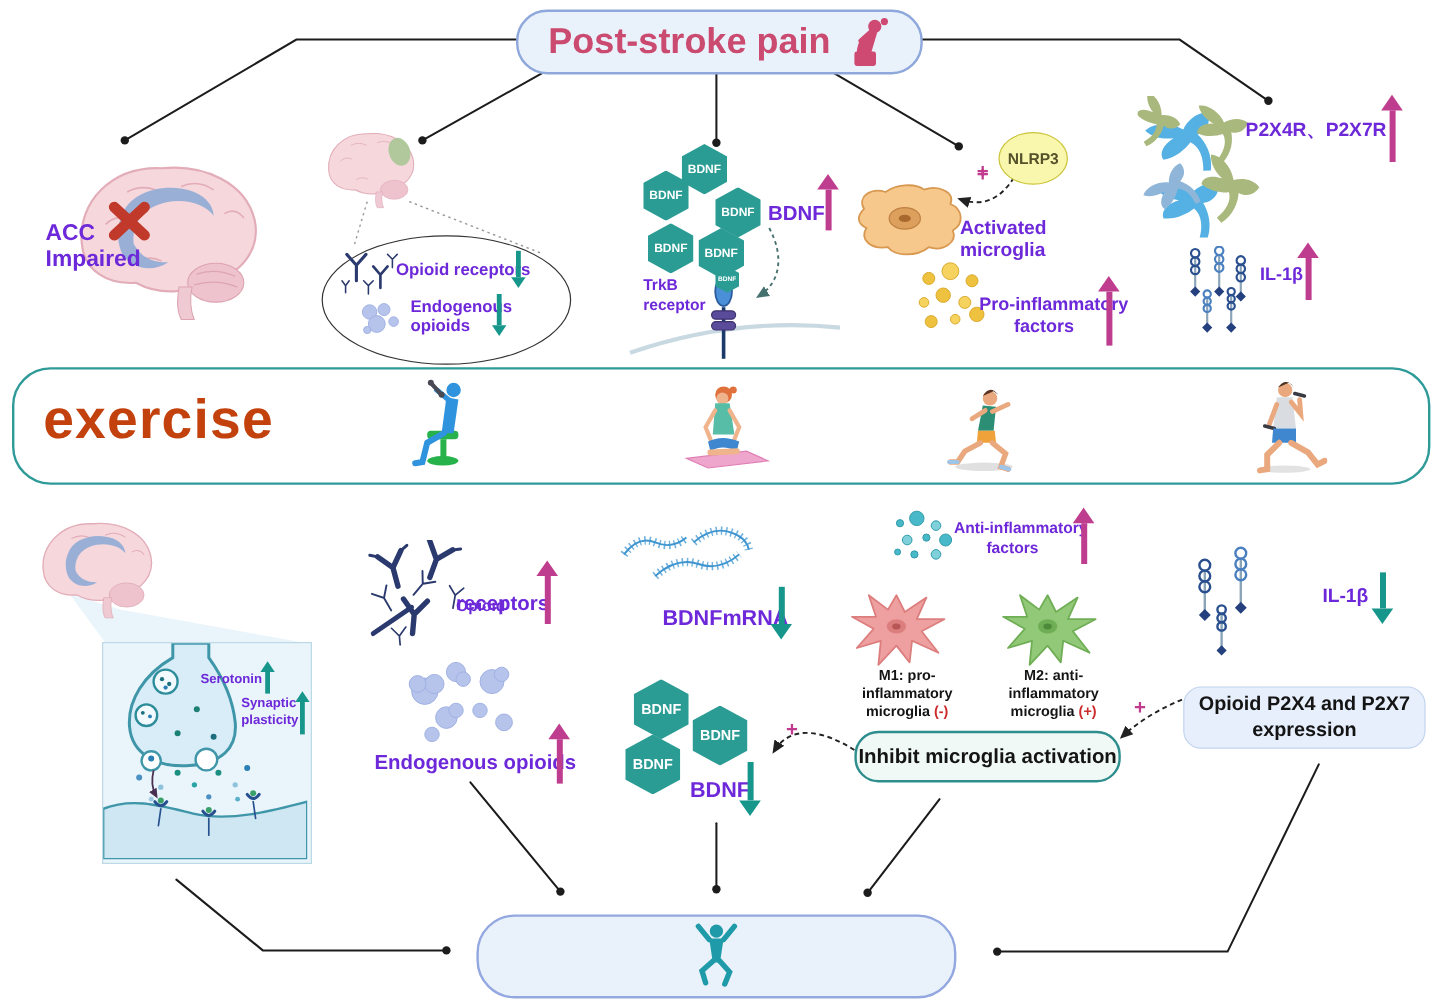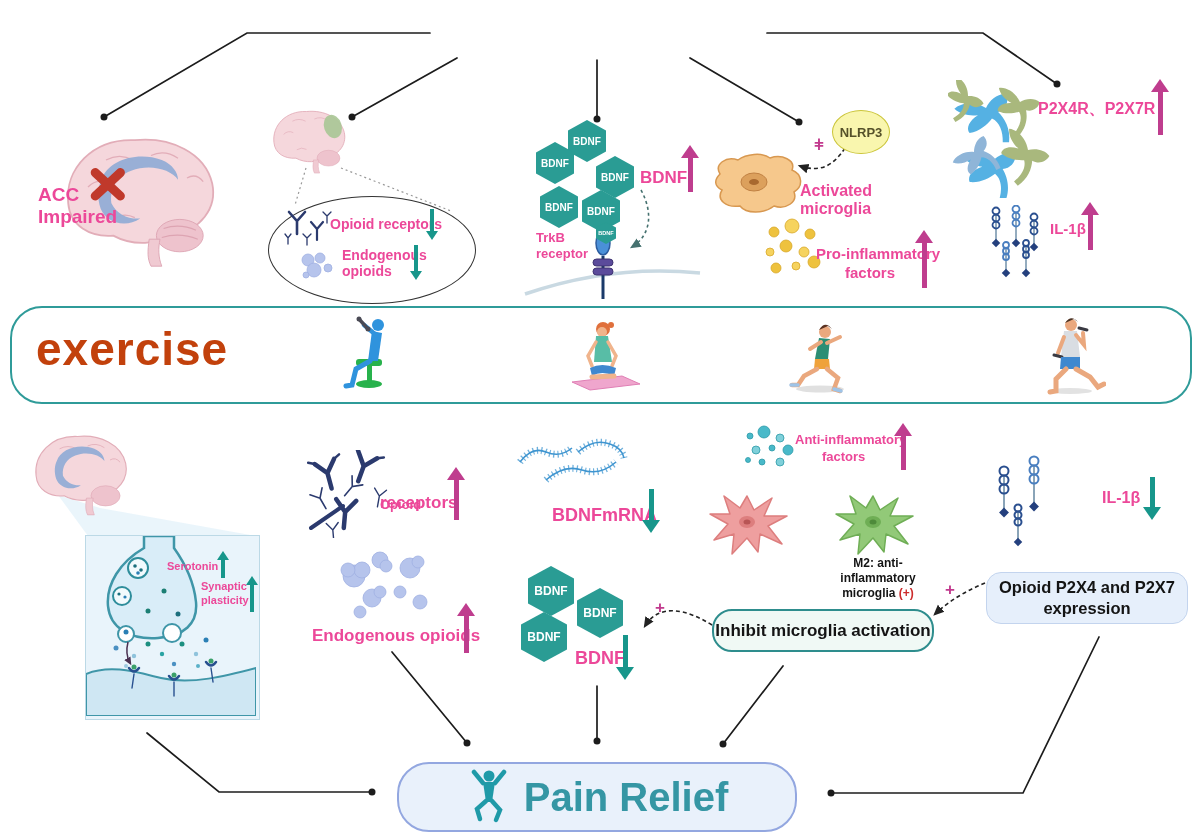--- a/index.html
+++ b/index.html
@@ -1,19 +1,19 @@
 <!DOCTYPE html>
 <html><head>
 <meta charset="utf-8">
 <style>
   html,body{margin:0;padding:0;background:#fff;font-family:"Liberation Sans",sans-serif;}
   #canvas{position:relative;width:1200px;height:835px;background:#fff;overflow:hidden;}
   .abs{position:absolute;}
   svg{display:block;}
-  .lbl{position:absolute;font-weight:bold;color:#ec4899;white-space:nowrap;line-height:1.15;}
+  .lbl{position:absolute;font-weight:bold;color:#6d28d9;white-space:nowrap;line-height:1.15;}
   .pill{position:absolute;display:flex;align-items:center;justify-content:center;gap:12px;}
   .titlebox{left:430px;top:8px;width:335px;height:50px;background:#e9f1fb;border:2px solid #8fa8dc;border-radius:26px;}
   .titletext{font-size:30px;font-weight:bold;color:#cb4a70;}
   .reliefbox{left:397px;top:762px;width:396px;height:66px;background:#e9f1fb;border:2.5px solid #93a7e0;border-radius:32px;}
   .relieftext{font-size:40px;font-weight:bold;color:#3596a4;}
   .exband{left:10px;top:306px;width:1178px;height:94px;border:2.5px solid #2f9b99;border-radius:32px;background:#fff;}
   .extext{position:absolute;left:36px;top:322px;font-size:46px;font-weight:bold;color:#c2410c;letter-spacing:1px;}
   .ellipse{position:absolute;left:268px;top:196px;width:206px;height:106px;border:1.7px solid #333;border-radius:50%;background:#fff;}
   .mgbox{position:absolute;left:712px;top:609px;width:218px;height:39px;background:#f0f9f5;border:2px solid #2e8d8d;border-radius:20px;display:flex;align-items:center;justify-content:center;font-size:17px;font-weight:bold;color:#141414;}
   .p2xbox{position:absolute;left:986px;top:572px;width:200px;height:50px;background:#e6effb;border:1.5px solid #c3d4ee;border-radius:15px;display:flex;flex-direction:column;align-items:center;justify-content:center;font-size:16.5px;font-weight:bold;color:#141414;line-height:1.25;}
@@ -96,20 +96,32 @@
     <path d="M525,294 Q612,264 700,273" stroke="#c9d9e2" stroke-width="3.5" fill="none"></path>
     <path d="M603,256 L603,299" stroke="#1a3a6a" stroke-width="3"></path>
     <ellipse cx="603" cy="243" rx="7" ry="12" fill="#4a90d8" stroke="#2c5c9e" stroke-width="1.5"></ellipse>
     <rect x="593" y="259" width="20" height="7" rx="3.5" fill="#5b4b9b" stroke="#3e3270"></rect>
     <rect x="593" y="268" width="20" height="7" rx="3.5" fill="#5b4b9b" stroke="#3e3270"></rect>
 
     <path d="M163,567 L139,566" stroke="#444" stroke-width="1"></path>
     <path d="M199,597 L186,602" stroke="#444" stroke-width="1"></path>
   </svg>
 
+  <div class="pill titlebox">
+    <span class="titletext">Post-stroke pain</span>
+    <svg width="38" height="42" viewBox="0 0 38 42">
+      <g fill="#cf4a72">
+        <circle cx="25" cy="8" r="5.5"></circle>
+          <circle cx="33" cy="4" r="3"></circle>
+        <path d="M10,30 C10,18 19,10 27,13 L22,30 Z"></path>
+        <rect x="8" y="29" width="18" height="12" rx="2"></rect>
+      </g>
+      <path d="M13,20 L23,11" stroke="#cf4a72" stroke-width="3.5" stroke-linecap="round" fill="none"></path>
+    </svg>
+  </div>
 
   <svg class="abs" style="left:52px;top:133px" width="180" height="135" viewBox="0 0 200 150">
     <path d="M92,8 C45,6 14,40 18,78 C20,103 42,116 68,114 C90,126 118,124 136,112 C164,108 184,84 178,56 C170,22 132,4 92,8 Z" fill="#f5d7dc" stroke="#e2adb8" stroke-width="2"></path>
     <g stroke="#e2adb8" stroke-width="1.5" fill="none">
       <path d="M60,30 Q75,22 90,30"></path>
         <path d="M110,25 Q125,18 140,28"></path>
       <path d="M40,60 Q50,50 62,56"></path>
         <path d="M150,50 Q160,44 168,54"></path>
       <path d="M70,95 Q80,88 92,94"></path>
     </g>
@@ -494,20 +506,24 @@
   <svg class="abs" style="left:702px;top:486px" width="90" height="72" viewBox="0 0 90 72">
     <path d="M45,10 L52,24 L70,12 L62,30 L85,30 L66,40 L80,58 L58,48 L56,66 L45,52 L30,68 L32,48 L12,54 L26,38 L8,28 L28,28 L22,10 L38,22 Z" fill="#ee9f9f" stroke="#dd7e7e" stroke-width="1.5" stroke-linejoin="round"></path>
     <ellipse cx="45" cy="36" rx="8" ry="6" fill="#dd7e7e"></ellipse>
       <ellipse cx="45" cy="36" rx="3.5" ry="2.5" fill="#b85555"></ellipse>
   </svg>
   <svg class="abs" style="left:828px;top:486px" width="90" height="72" viewBox="0 0 90 72">
     <path d="M45,10 L52,24 L70,12 L62,30 L85,30 L66,40 L80,58 L58,48 L56,66 L45,52 L30,68 L32,48 L12,54 L26,38 L8,28 L28,28 L22,10 L38,22 Z" fill="#92c978" stroke="#6fae55" stroke-width="1.5" stroke-linejoin="round"></path>
     <ellipse cx="45" cy="36" rx="8" ry="6" fill="#6fae55"></ellipse>
       <ellipse cx="45" cy="36" rx="3.5" ry="2.5" fill="#4e8a3a"></ellipse>
   </svg>
+  <div class="mlabel" style="left:696px;top:556px">
+    <div>M1: pro-inflammatory</div>
+    <div><span>microglia </span><span class="redsign">(-)</span></div>
+  </div>
   <div class="mlabel" style="left:818px;top:556px">
     <div>M2: anti-inflammatory</div>
     <div><span>microglia </span><span class="redsign">(+)</span></div>
   </div>
   <div class="mgbox">Inhibit microglia activation</div>
 
   <svg class="abs" style="left:982px;top:452px" width="85" height="100" viewBox="0 0 85 100">
     <g stroke="#2a4f8f" fill="none" stroke-width="2">
       <g transform="translate(22,14)">
           <path d="M0,10 L0,44" stroke="#8aa4b8"></path>
@@ -548,16 +564,15 @@
     <svg width="46" height="56" viewBox="0 0 46 56">
       <circle cx="23" cy="7" r="5.5" fill="#1f9aa8"></circle>
       <g stroke="#1f9aa8" stroke-width="4.5" stroke-linecap="round" fill="none">
         <path d="M8,3 L17,14"></path>
           <path d="M38,3 L29,14"></path>
         <path d="M20,32 L11,40 L14,50"></path>
           <path d="M26,32 L34,41 L30,51"></path>
       </g>
       <path d="M17,13 L29,13 L26,33 L20,33 Z" fill="#1f9aa8"></path>
     </svg>
-    <span class="relieftext">Pain Relief</span>
   </div>
 
 </div>
 
 </body></html>

